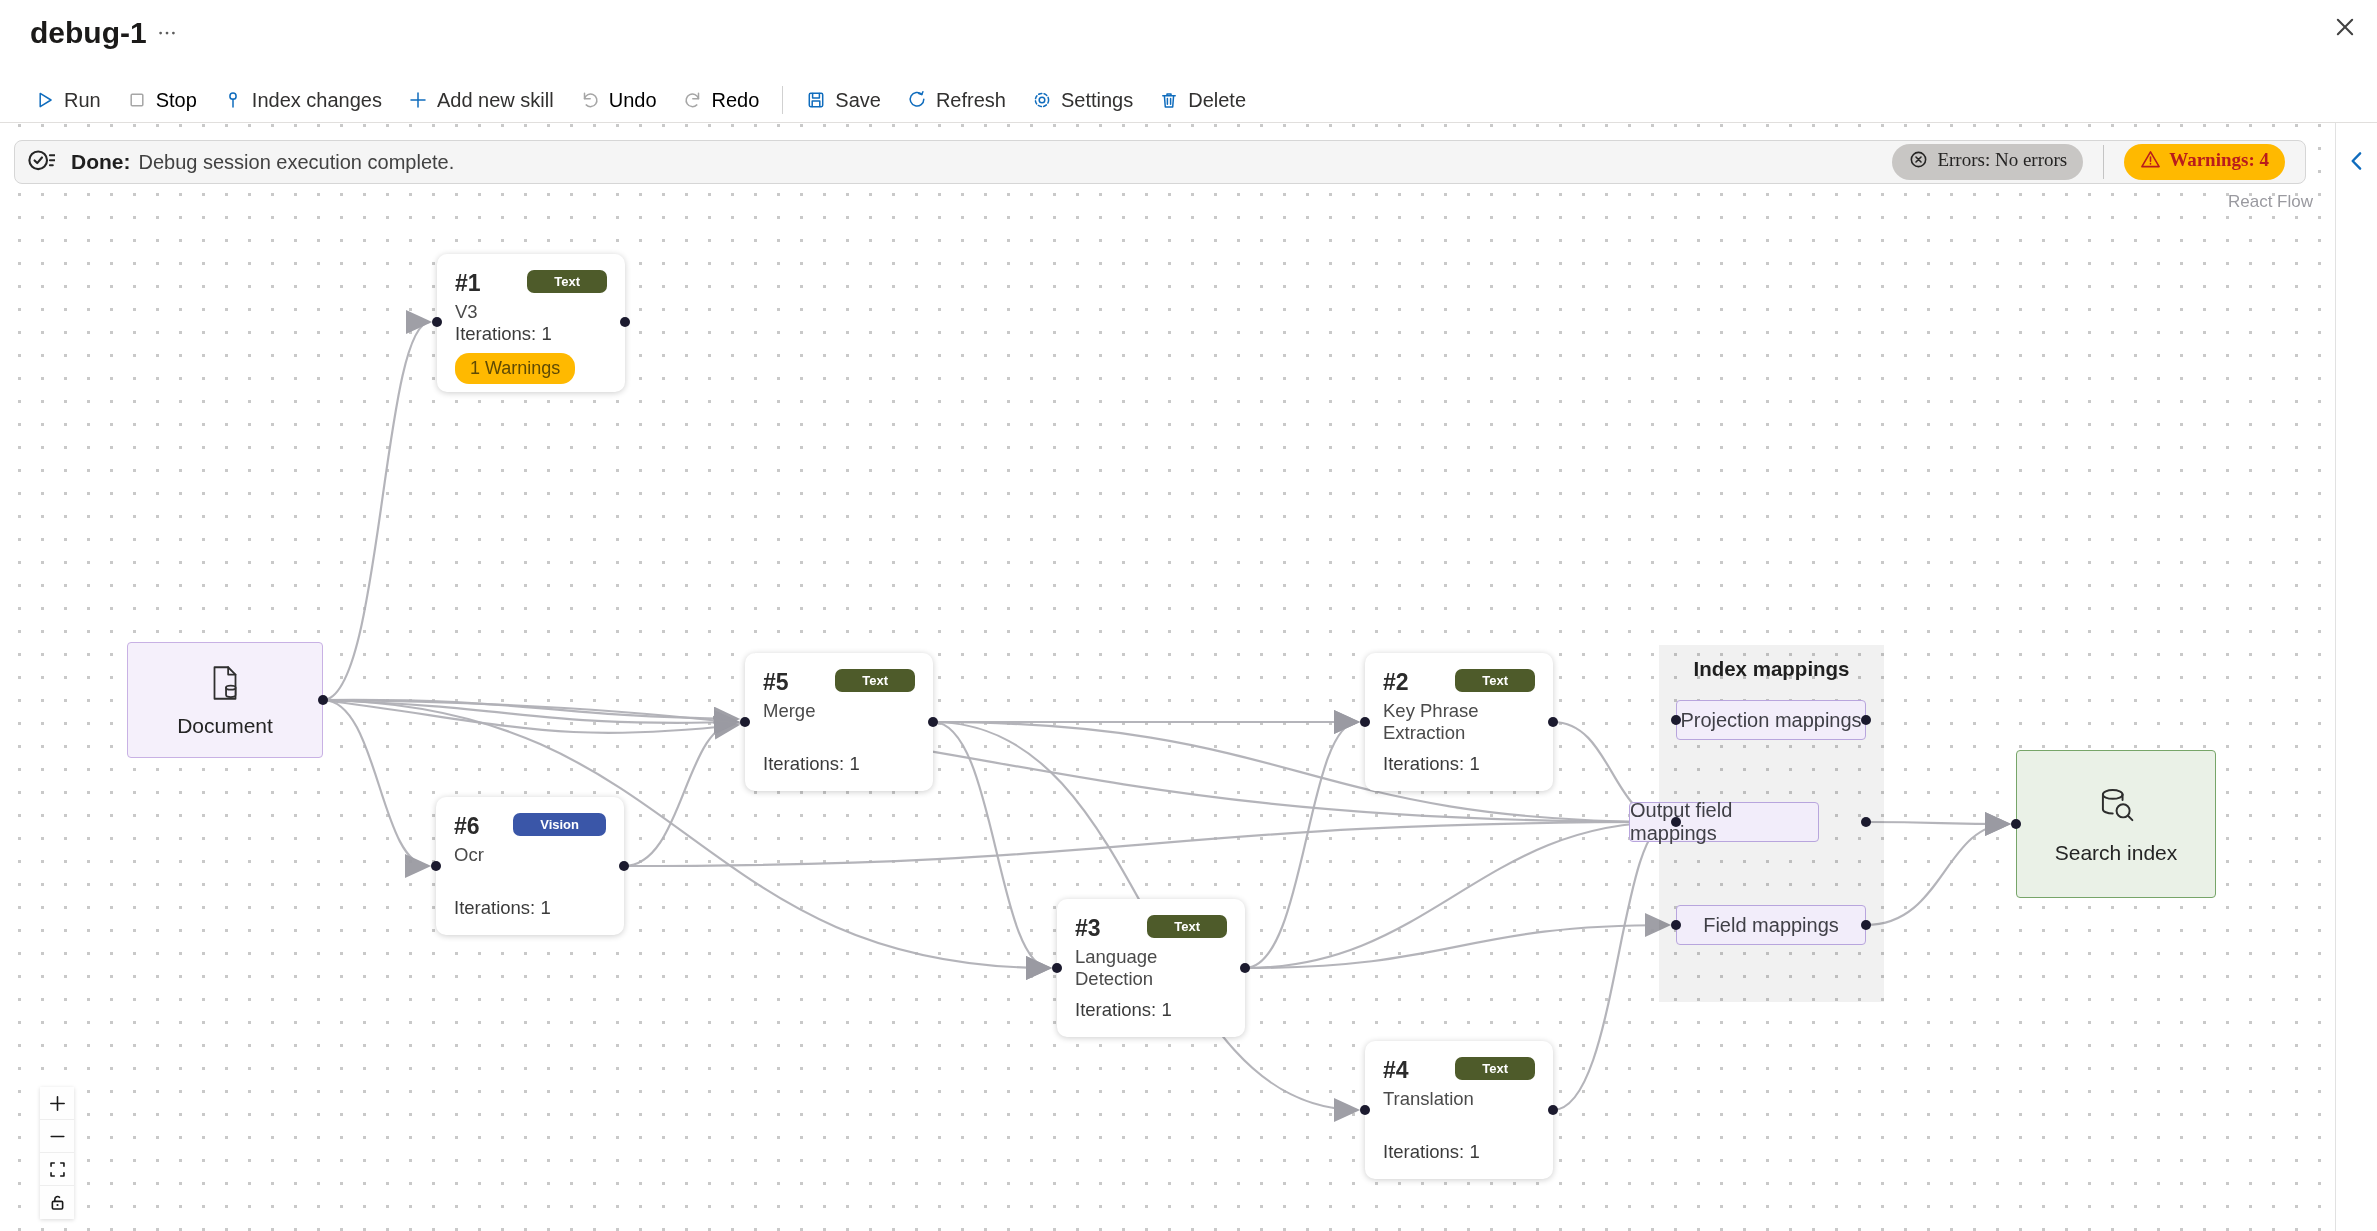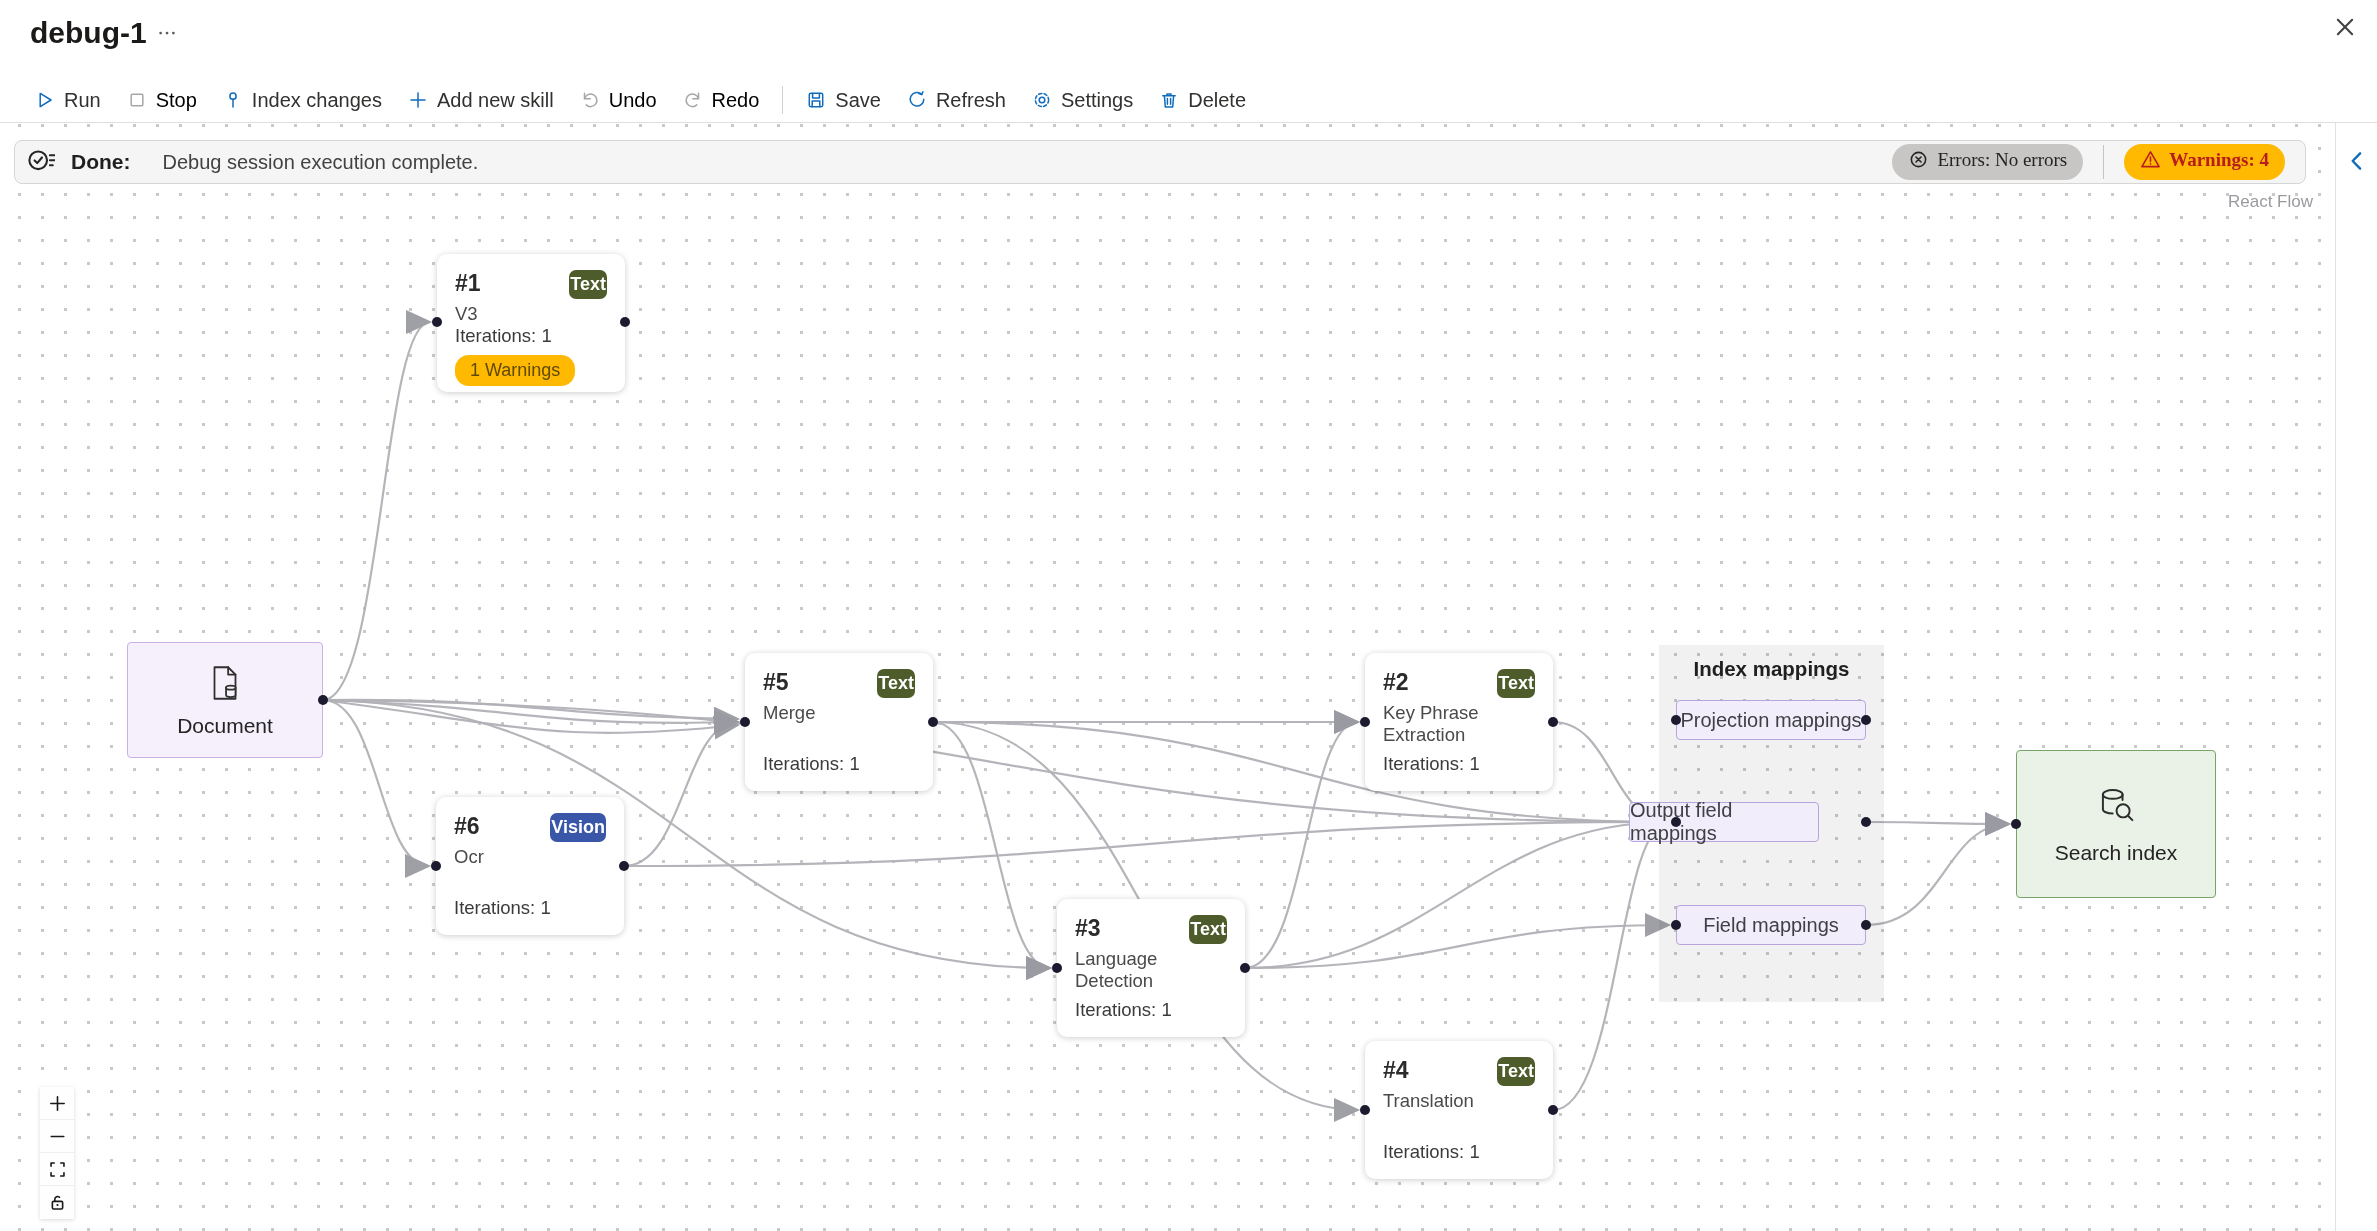--- a/index.html
+++ b/index.html
@@ -42,42 +42,42 @@
     background-size: 23px 23px; background-position: 8px 14px; }
   .attribution { position: absolute; right: 64px; top: 192px; font-size: 17px; color: #9a9aa0; text-decoration: none; }
 
   
   .status-bar { position: absolute; left: 14px; top: 140px; width: 2292px; height: 44px;
     background: #f5f5f5; border: 1px solid #d6d6d6; border-radius: 8px;
     display: flex; align-items: center; padding: 0 12px; }
   .status-icon { color: #262626; margin-right: 16px; }
   .status-icon .icn { width: 28px; height: 28px; stroke-width: 1.5; }
   .status-title { font-size: 21px; font-weight: 700; color: #1f1f1f; margin-right: 8px; }
-  .status-msg { font-size: 20px; color: #424242; margin-left: 24px; }
+  .status-msg { font-size: 20px; color: #424242; }
   .status-right { margin-left: auto; display: flex; align-items: center; gap: 20px; padding-right: 8px; }
   .pill { display: flex; align-items: flex-start; gap: 8px; border: none; border-radius: 18px;
     padding: 5px 16px; font-size: 19px; cursor: pointer;
     font-family: Liberation Serif, serif; }
   .pill-errors { background: #c8c6c4; color: #252423; }
   .pill-warnings { background: #ffb900; color: #b91c1c; font-weight: 700; }
   .pill .icn { width: 21px; height: 21px; }
   .pill-sep { width: 1px; height: 34px; background: #c4c4c4; }
 
   
   .flow-layer { position: absolute; left: 0; top: 0; width: 2377px; height: 1231px; pointer-events: none; }
   .edge { fill: none; stroke: #b1b1b7; stroke-width: 2.2px; opacity: .95; }
   .handle { fill: #1b1a2e; }
 
   
   .skill-node { position: absolute; background: #fff; border-radius: 10px;
     box-shadow: 0 1px 6px rgba(0,0,0,.20); padding: 16px 18px; display: flex; flex-direction: column;
     pointer-events: auto; }
   .skill-head { display: flex; justify-content: space-between; align-items: flex-start; }
   .skill-num { font-size: 23px; font-weight: 700; color: #2b2b2b; }
-  .skill-badge { color: #fff; font-size: 18px; font-weight: 700; padding: 4px 1px; border-radius: 7px; }
+  .skill-badge { color: #fff; font-size: 13px; font-weight: 700; padding: 4px 27px; border-radius: 7px; }
   .skill-sub { font-size: 18.5px; color: #4a4a4a; margin-top: 4px; }
   .skill-iter { font-size: 18.5px; color: #3b3b3b; margin-top: auto; }
   .skill-warn { align-self: flex-start; background: #ffb900; color: #5f4a04; font-size: 18px;
     padding: 5px 15px; border-radius: 14px; margin-top: 8px; }
 
   
   .io-node { position: absolute; display: flex; flex-direction: column; align-items: center;
     justify-content: center; gap: 10px; border-radius: 4px; pointer-events: auto; }
   .io-doc { background: #f5f0fb; border: 1px solid #c8b1e4; }
   .io-search { background: #eaf1e7; border: 1px solid #77a569; }

